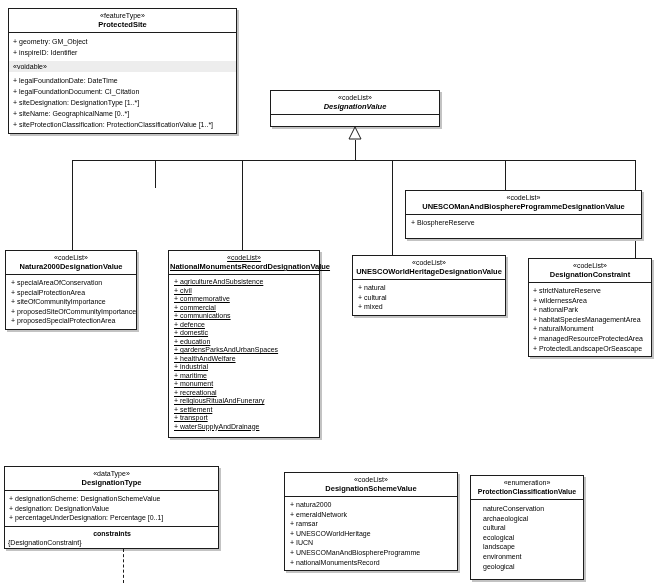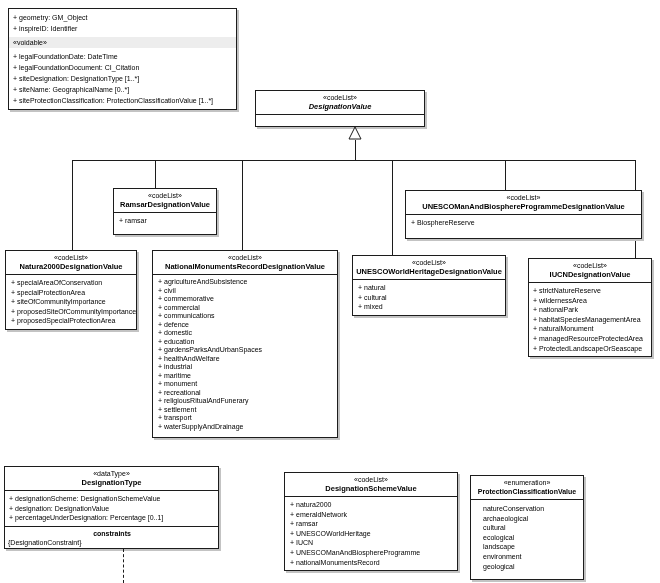--- a/index.html
+++ b/index.html
@@ -29,63 +29,58 @@
   .vline { position:absolute; width:0; border-left:1px solid #1c1c1c; }
   .dashv { position:absolute; width:0; border-left:1px dashed #1c1c1c; }
   .tri   { position:absolute; }
 </style>
 </head>
 <body>
 
 <div id="canvas">
 
   <div class="uml-box wide" style="left:8px; top:8px; width:229px;">
+    <div class="hdr">
+      <div class="stereo">«featureType»</div>
+      <div class="cname">ProtectedSite</div>
+    </div>
     <div class="attrs" style="padding-left:4px;">
       <div class="attr">+  geometry:  GM_Object</div>
       <div class="attr">+  inspireID:  Identifier</div>
     </div>
     <div class="voidable">«voidable»</div>
     <div class="attrs" style="padding-left:4px;">
       <div class="attr">+  legalFoundationDate:  DateTime</div>
       <div class="attr">+  legalFoundationDocument:  CI_Citation</div>
       <div class="attr">+  siteDesignation:  DesignationType [1..*]</div>
       <div class="attr">+  siteName:  GeographicalName [0..*]</div>
       <div class="attr">+  siteProtectionClassification:  ProtectionClassificationValue [1..*]</div>
     </div>
   </div>
 
-  <div class="uml-box" style="left:255px; top:90px; width:170px; height:37px;">
+  <div class="uml-box" style="left:270px; top:90px; width:170px; height:37px;">
     <div class="hdr">
       <div class="stereo">«codeList»</div>
       <div class="cname italic">DesignationValue</div>
     </div>
     <div class="empty-comp"></div>
   </div>
 
   <svg class="tri" style="left:348px; top:126px;" width="14" height="14">
     <polygon points="7,1 13,13 1,13" fill="#ffffff" stroke="#1c1c1c" stroke-width="1"></polygon>
   </svg>
   <div class="vline" style="left:355px; top:140px; height:20px;"></div>
   <div class="hline" style="left:72px;  top:160px; width:563px;"></div>
   <div class="vline" style="left:72px;  top:160px; height:90px;"></div>
   <div class="vline" style="left:155px; top:160px; height:28px;"></div>
   <div class="vline" style="left:242px; top:160px; height:90px;"></div>
   <div class="vline" style="left:392px; top:160px; height:95px;"></div>
   <div class="vline" style="left:505px; top:160px; height:30px;"></div>
   <div class="vline" style="left:635px; top:160px; height:98px;"></div>
 
-  <div class="uml-box" style="left:113px; top:188px; width:104px;">
-    <div class="hdr">
-      <div class="stereo">«codeList»</div>
-      <div class="cname">RamsarDesignationValue</div>
-    </div>
-    <div class="attrs" style="padding-bottom:8px;">
-      <div class="attr">+  ramsar</div>
-    </div>
-  </div>
 
   <div class="uml-box" style="left:405px; top:190px; width:237px;">
     <div class="hdr">
       <div class="stereo">«codeList»</div>
       <div class="cname">UNESCOManAndBiosphereProgrammeDesignationValue</div>
     </div>
     <div class="attrs" style="padding-bottom:10px;">
       <div class="attr">+  BiosphereReserve</div>
     </div>
   </div>
@@ -97,21 +92,21 @@
     </div>
     <div class="attrs">
       <div class="attr">+  specialAreaOfConservation</div>
       <div class="attr">+  specialProtectionArea</div>
       <div class="attr">+  siteOfCommunityImportance</div>
       <div class="attr">+  proposedSiteOfCommunityImportance</div>
       <div class="attr">+  proposedSpecialProtectionArea</div>
     </div>
   </div>
 
-  <div class="uml-box tight" style="left:152px; top:250px; width:186px;">
+  <div class="uml-box tight" style="left:168px; top:250px; width:152px;text-decoration:underline;">
     <div class="hdr">
       <div class="stereo">«codeList»</div>
       <div class="cname">NationalMonumentsRecordDesignationValue</div>
     </div>
     <div class="attrs" style="padding-bottom:6px;">
       <div class="attr">+  agricultureAndSubsistence</div>
       <div class="attr">+  civil</div>
       <div class="attr">+  commemorative</div>
       <div class="attr">+  commercial</div>
       <div class="attr">+  communications</div>
@@ -139,21 +134,21 @@
     <div class="attrs">
       <div class="attr">+  natural</div>
       <div class="attr">+  cultural</div>
       <div class="attr">+  mixed</div>
     </div>
   </div>
 
   <div class="uml-box" style="left:528px; top:258px; width:124px;">
     <div class="hdr">
       <div class="stereo">«codeList»</div>
-      <div class="cname">IUCNDesignationValue</div>
+      <div class="cname">DesignationConstraint</div>
     </div>
     <div class="attrs" style="padding-left:4px;">
       <div class="attr">+  strictNatureReserve</div>
       <div class="attr">+  wildernessArea</div>
       <div class="attr">+  nationalPark</div>
       <div class="attr">+  habitatSpeciesManagementArea</div>
       <div class="attr">+  naturalMonument</div>
       <div class="attr">+  managedResourceProtectedArea</div>
       <div class="attr">+  ProtectedLandscapeOrSeascape</div>
     </div>

